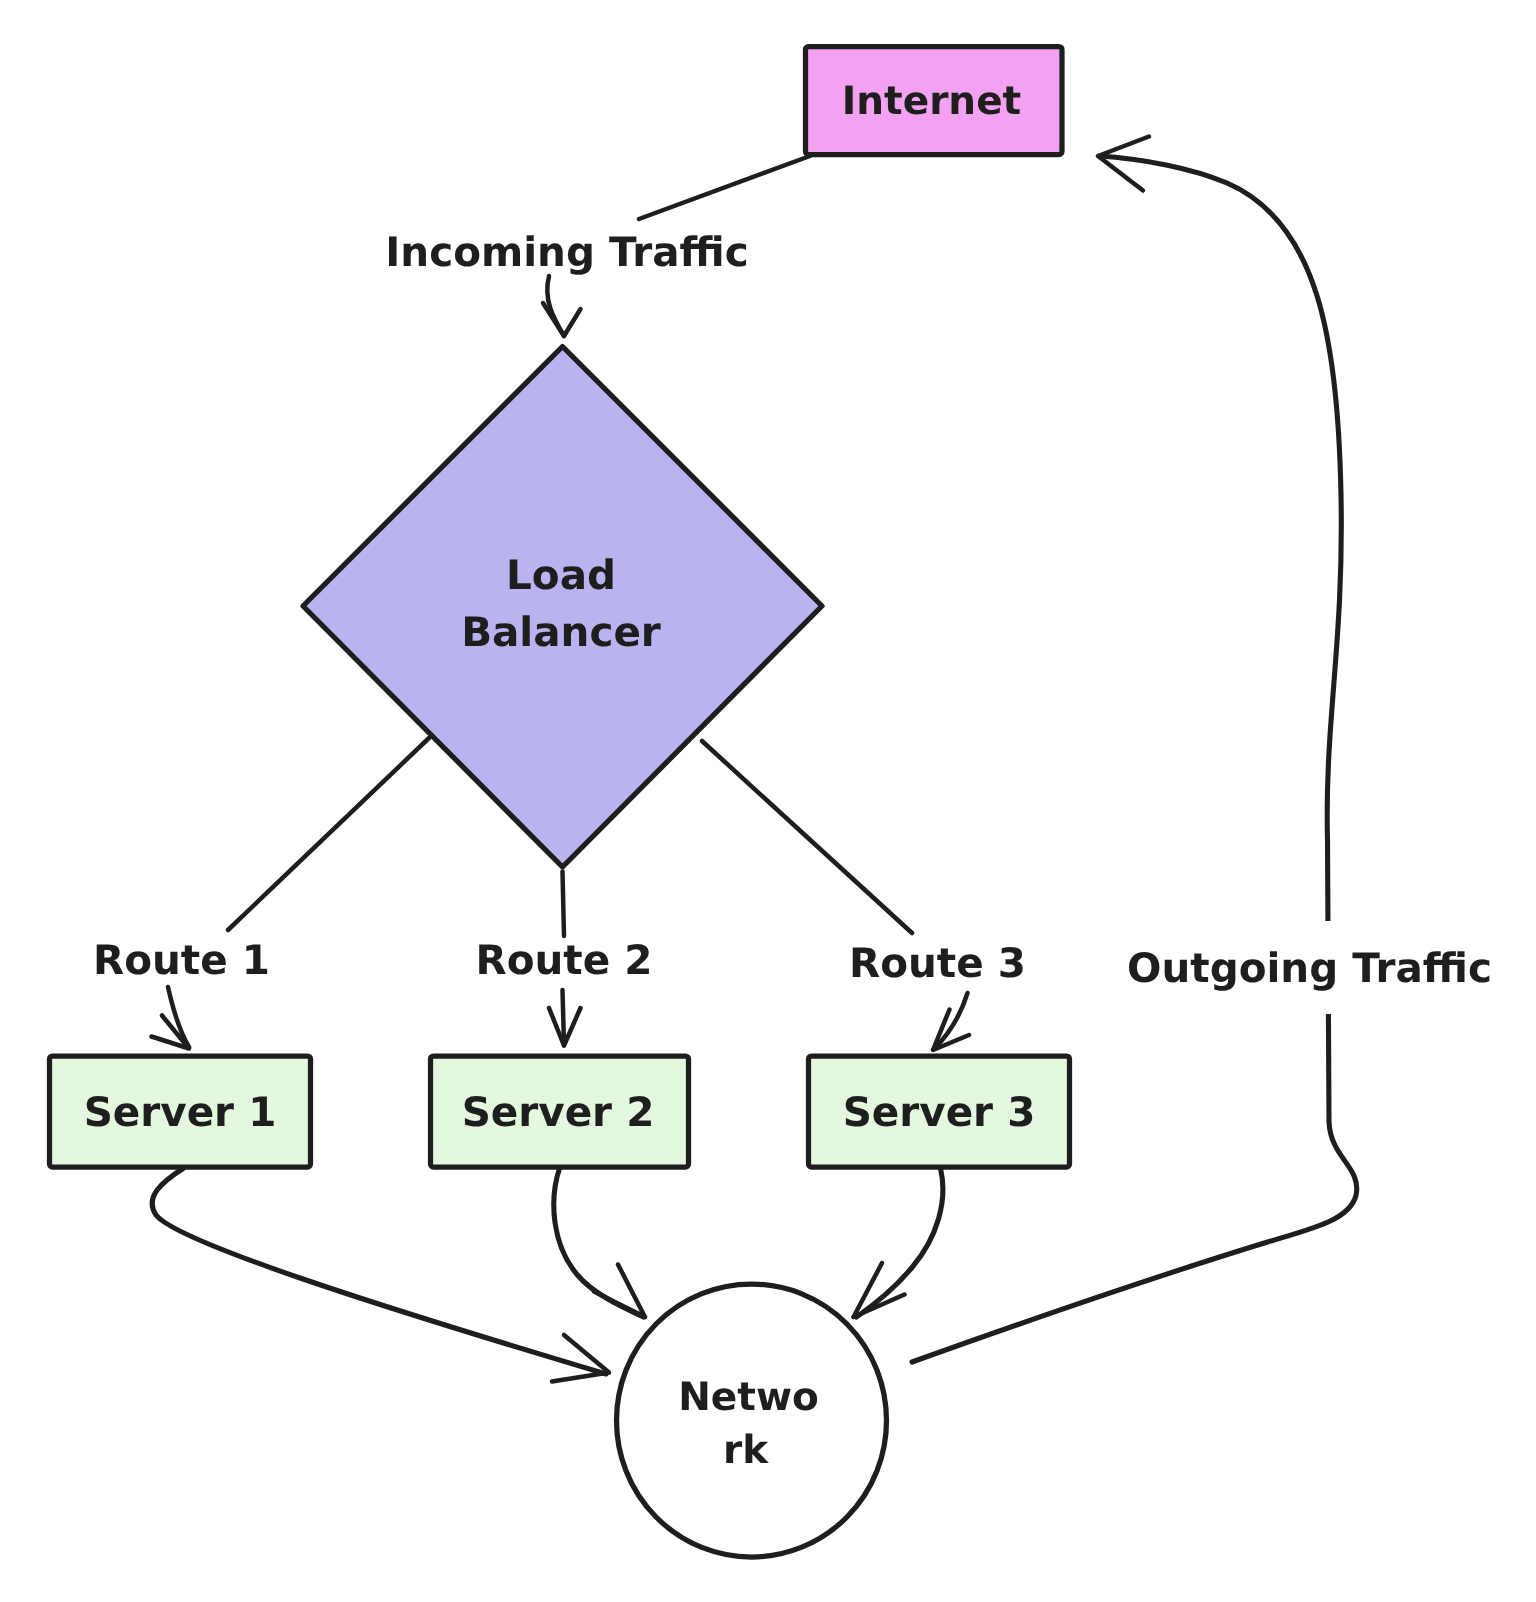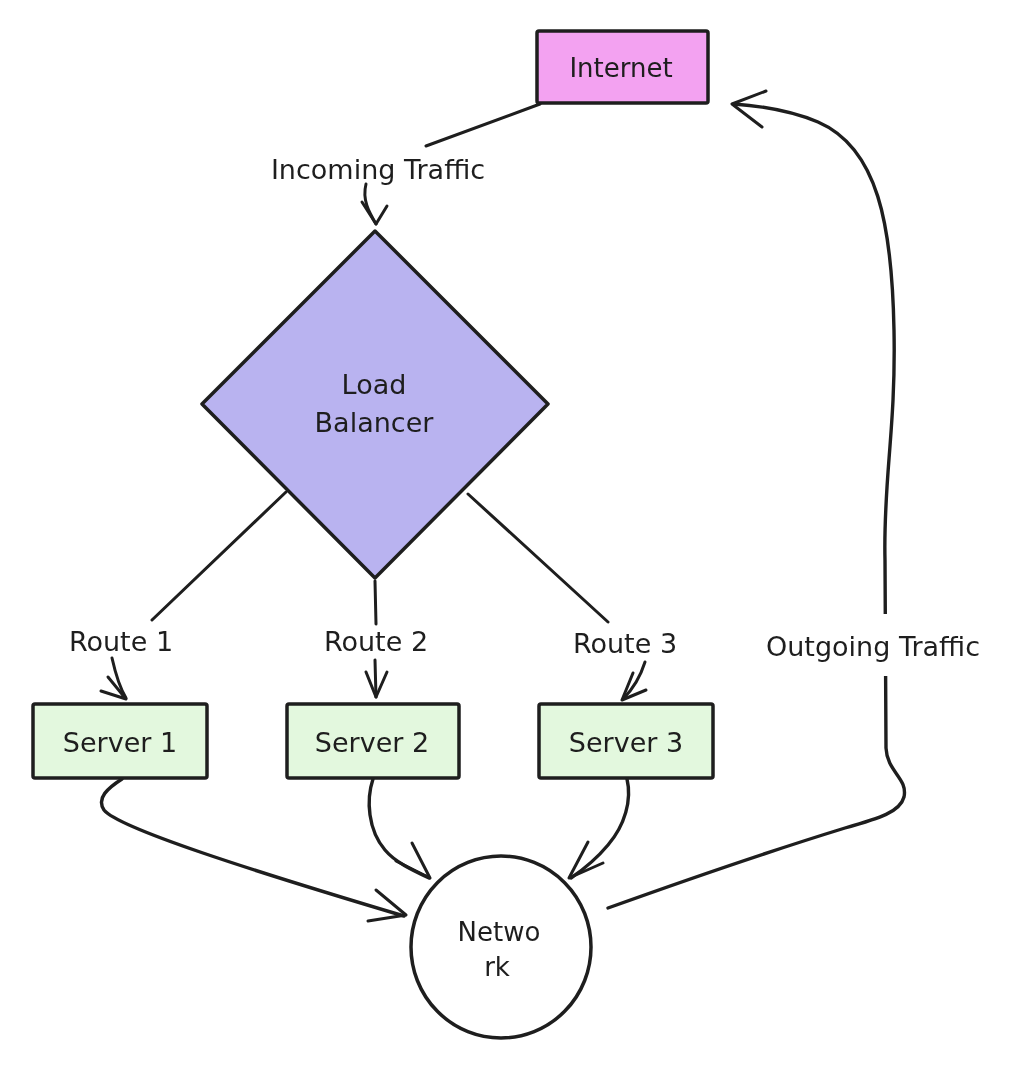--- a/index.html
+++ b/index.html
@@ -6,20 +6,21 @@
     margin: 0;
     padding: 0;
     background: #ffffff;
   }
   .canvas {
     position: relative;
     width: 1024px;
     height: 1068px;
     background: #ffffff;
     overflow: hidden;
+    font-weight: bold;
   }
   svg {
     display: block;
   }
   .shape {
     stroke: #1e1e1e;
     stroke-width: 3.5;
     stroke-linejoin: round;
   }
   .edge {

